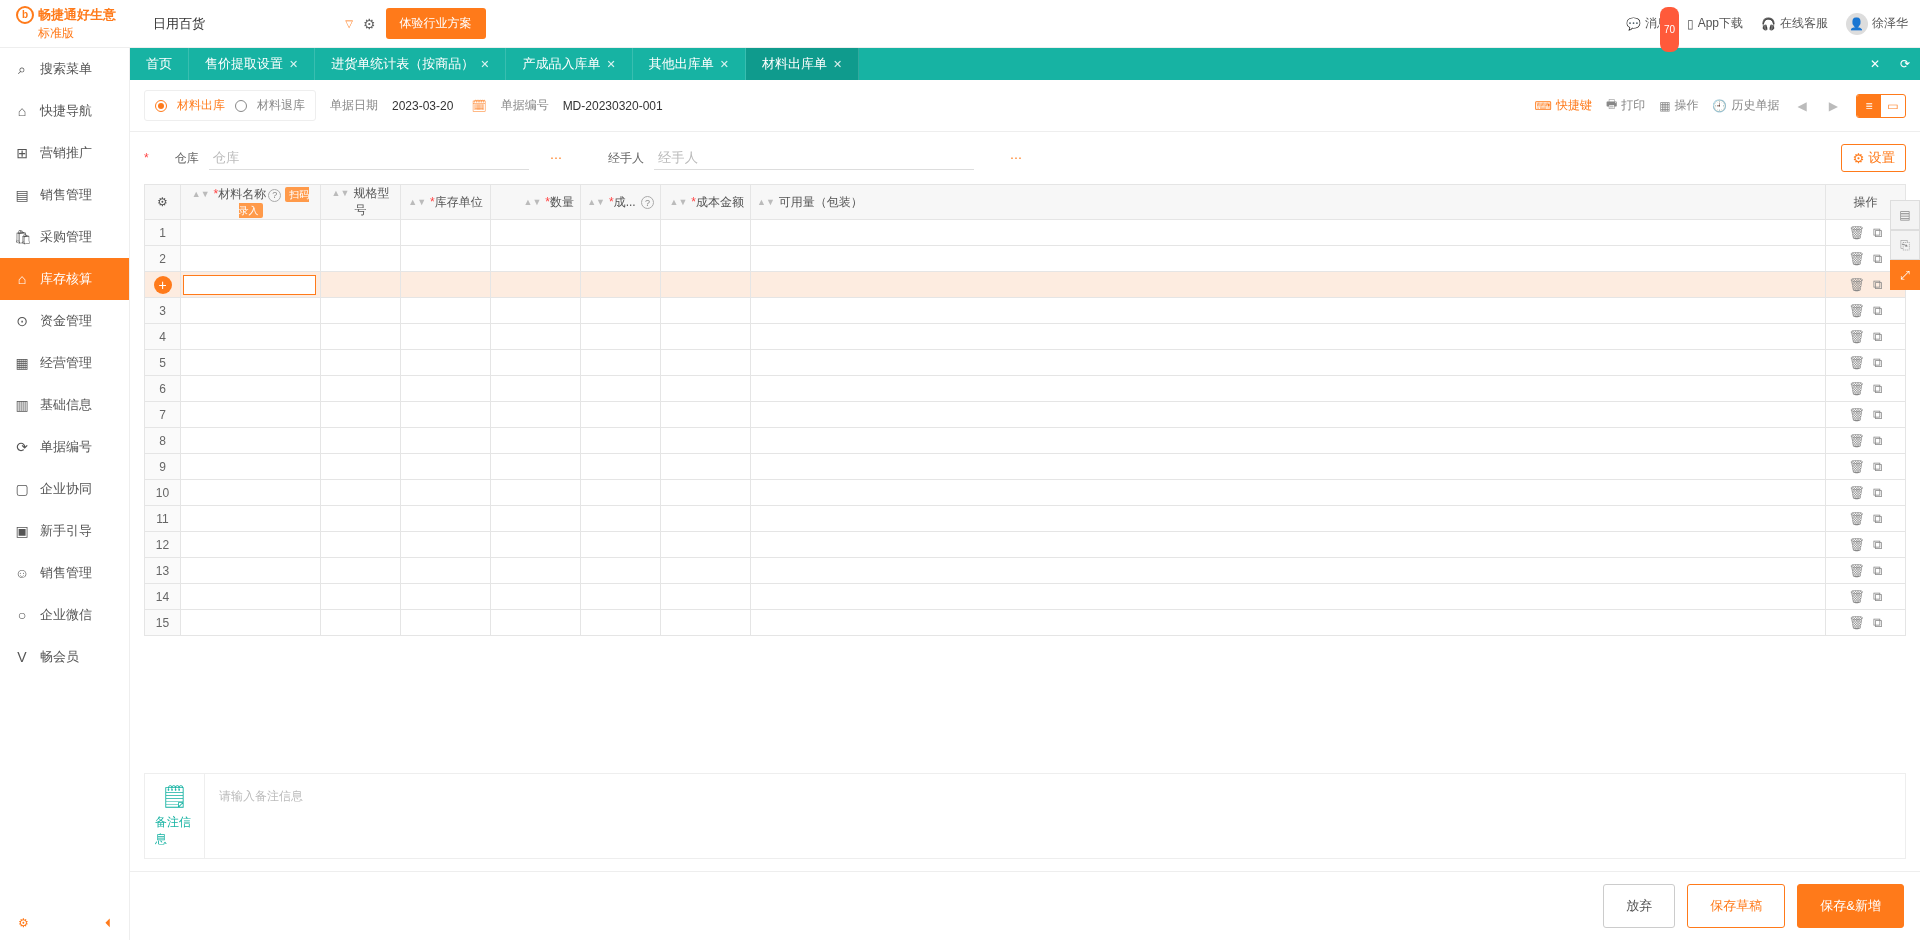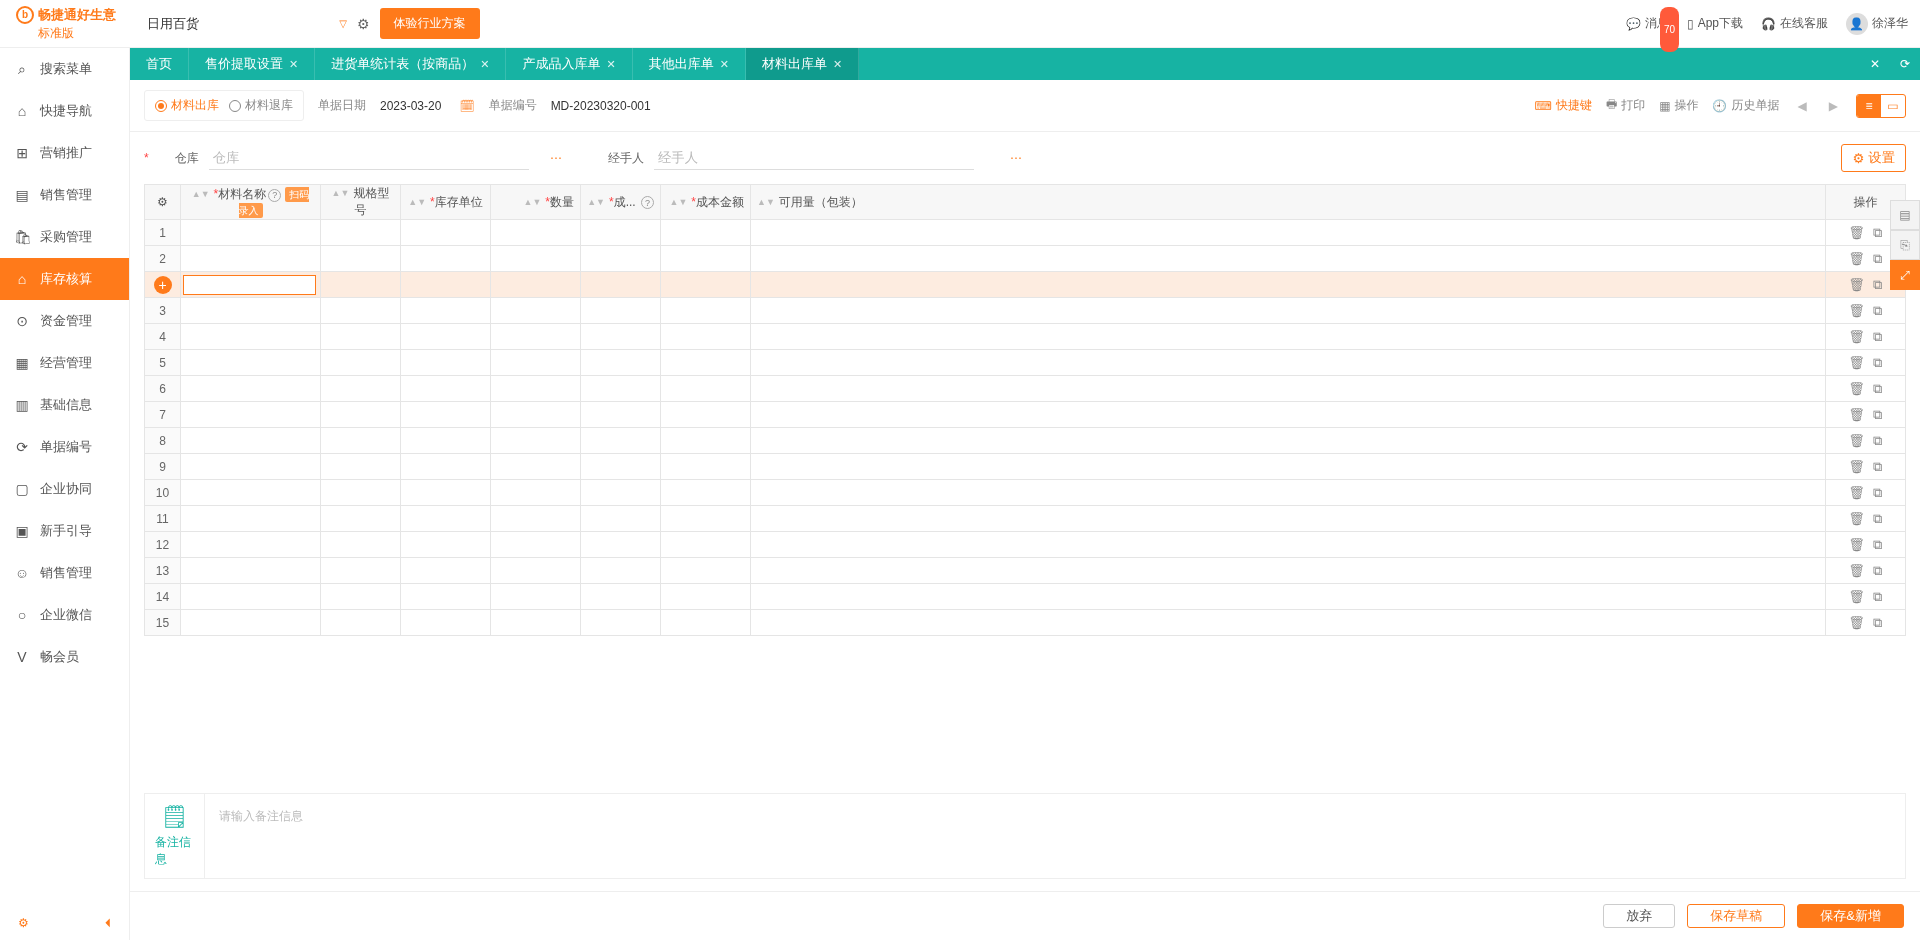--- a/index.html
+++ b/index.html
@@ -5,21 +5,21 @@
 * { margin: 0; padding: 0; box-sizing: border-box; }
 body { font-family: "Microsoft YaHei", Arial, sans-serif; font-size: 12px; color: #333; background: #fff; overflow: hidden; }
 .app { display: flex; flex-direction: column; height: 940px; width: 1920px; }
 
 
 .header { height: 48px; display: flex; align-items: center; padding: 0 12px; border-bottom: 1px solid #eee; }
 .logo-wrap { width: 120px; display: flex; flex-direction: column; align-items: flex-start; padding-left: 4px;}
 .logo { display: flex; align-items: center; gap: 4px; font-size: 13px; color: #ff7a1a; font-weight: 600;}
 .logo-icon { width: 18px; height: 18px; border-radius: 50%; border: 2px solid #ff7a1a; display:inline-flex; align-items:center; justify-content:center; font-size:10px;}
 .logo-sub { font-size: 12px; color: #ff7a1a; margin-top:1px; margin-left:22px;}
-.biz-select { display:flex; align-items:center; gap:20px; margin-left:15px; width:200px; justify-content:space-between; color:#333; font-size:13px;}
+.biz-select { display:flex; align-items:center; gap:20px; margin-left:21px; width:200px; justify-content:space-between; color:#333; font-size:13px;}
 .biz-select .chev { color:#ff7a1a; font-size:10px;}
 .hdr-gear { color:#666; margin:0 10px; font-size:14px; cursor:pointer;}
 .btn-primary { background:#ff7a1a; color:#fff; border:none; padding:7px 14px; border-radius:3px; cursor:pointer; font-size:12px;}
 .hdr-right { margin-left:auto; display:flex; align-items:center; gap:18px; color:#555;}
 .hdr-item { display:flex; align-items:center; gap:4px; position:relative; cursor:pointer; font-size:12px;}
 .badge { position:absolute; top:-8px; right:-10px; background:#ff5a3a; color:#fff; font-size:10px; border-radius:8px; padding:16px 4px; line-height:13px;}
 .avatar { width:22px; height:22px; border-radius:50%; background:#ddd; display:inline-flex; align-items:center; justify-content:center; color:#888;}
 
 
 .body { flex:1; display:flex; min-height:0;}
@@ -35,21 +35,21 @@
 .tabbar { background:#17b3a3; height:32px; display:flex; align-items:stretch; color:#fff;}
 .tab { display:flex; align-items:center; padding:0 16px; gap:6px; cursor:pointer; font-size:13px; border-right:1px solid rgba(255,255,255,0.15);}
 .tab.active { background:#0f9b8d;}
 .tab .x { font-size:11px; opacity:.85;}
 .tab-end { margin-left:auto; display:flex; align-items:center;}
 .tab-end .ic { width:30px; display:flex; align-items:center; justify-content:center; cursor:pointer;}
 
 
 .toolbar { display:flex; align-items:center; padding:10px 14px; gap:14px; border-bottom:1px solid #eee;}
 .radio-grp { display:flex; align-items:center; gap:10px; border:1px solid #eee; padding:6px 10px; border-radius:3px;}
-.radio { display:flex; align-items:center; gap:4px; color:#888; cursor:pointer;}
+.radio { display:flex; align-items:center; gap:10px; color:#888; cursor:pointer;}
 .radio.checked { color:#ff7a1a;}
 .radio .dot{ width:12px; height:12px; border:1px solid currentColor; border-radius:50%; display:inline-flex; align-items:center; justify-content:center;}
 .radio.checked .dot::after{content:""; width:6px; height:6px; background:currentColor; border-radius:50%;}
 .field-lbl{ color:#888;}
 .field-val{ color:#333;}
 .cal-ic{ color:#ff7a1a; margin-left:4px;}
 .tb-right{ margin-left:auto; display:flex; align-items:center; gap:14px; color:#888;}
 .tb-link{ display:flex; align-items:center; gap:4px; cursor:pointer;}
 .tb-link.orange{ color:#ff7a1a;}
 .nav-arrow{ color:#bbb; padding:0 4px; cursor:pointer;}
@@ -90,21 +90,21 @@
 
 
 .remarks{ margin:12px 14px; border:1px solid #eee; display:flex;}
 .remark-side{ width:60px; display:flex; flex-direction:column; align-items:center; justify-content:center; gap:4px; padding:10px; border-right:1px solid #eee; color:#17b3a3;}
 .remark-side .ric{ font-size:22px;}
 .remark-ta{ flex:1; border:none; resize:none; padding:14px; outline:none; font-size:12px; height:72px;}
 .remark-ta::placeholder{ color:#bbb;}
 
 
 .footer{ display:flex; justify-content:flex-end; gap:12px; padding:12px 16px; border-top:1px solid #eee;}
-.btn{ padding:2px 22px; border-radius:3px; cursor:pointer; font-size:13px;}
+.btn{ padding:12px 22px; border-radius:3px; cursor:pointer; font-size:13px;}
 .btn-default{ background:#fff; border:1px solid #ccc; color:#555;}
 .btn-outline{ background:#fff; border:1px solid #ff7a1a; color:#ff7a1a;}
 .btn-solid{ background:#ff7a1a; border:1px solid #ff7a1a; color:#fff;}
 
 
 .floatbar{ position:fixed; right:0; top:200px; display:flex; flex-direction:column;}
 .fb-item{ width:30px; height:30px; background:#f3f3f3; display:flex; align-items:center; justify-content:center; border:1px solid #ddd; color:#888; cursor:pointer;}
 .fb-item.active{ background:#ff7a1a; color:#fff; border-color:#ff7a1a;}
 </style>
 </head>

